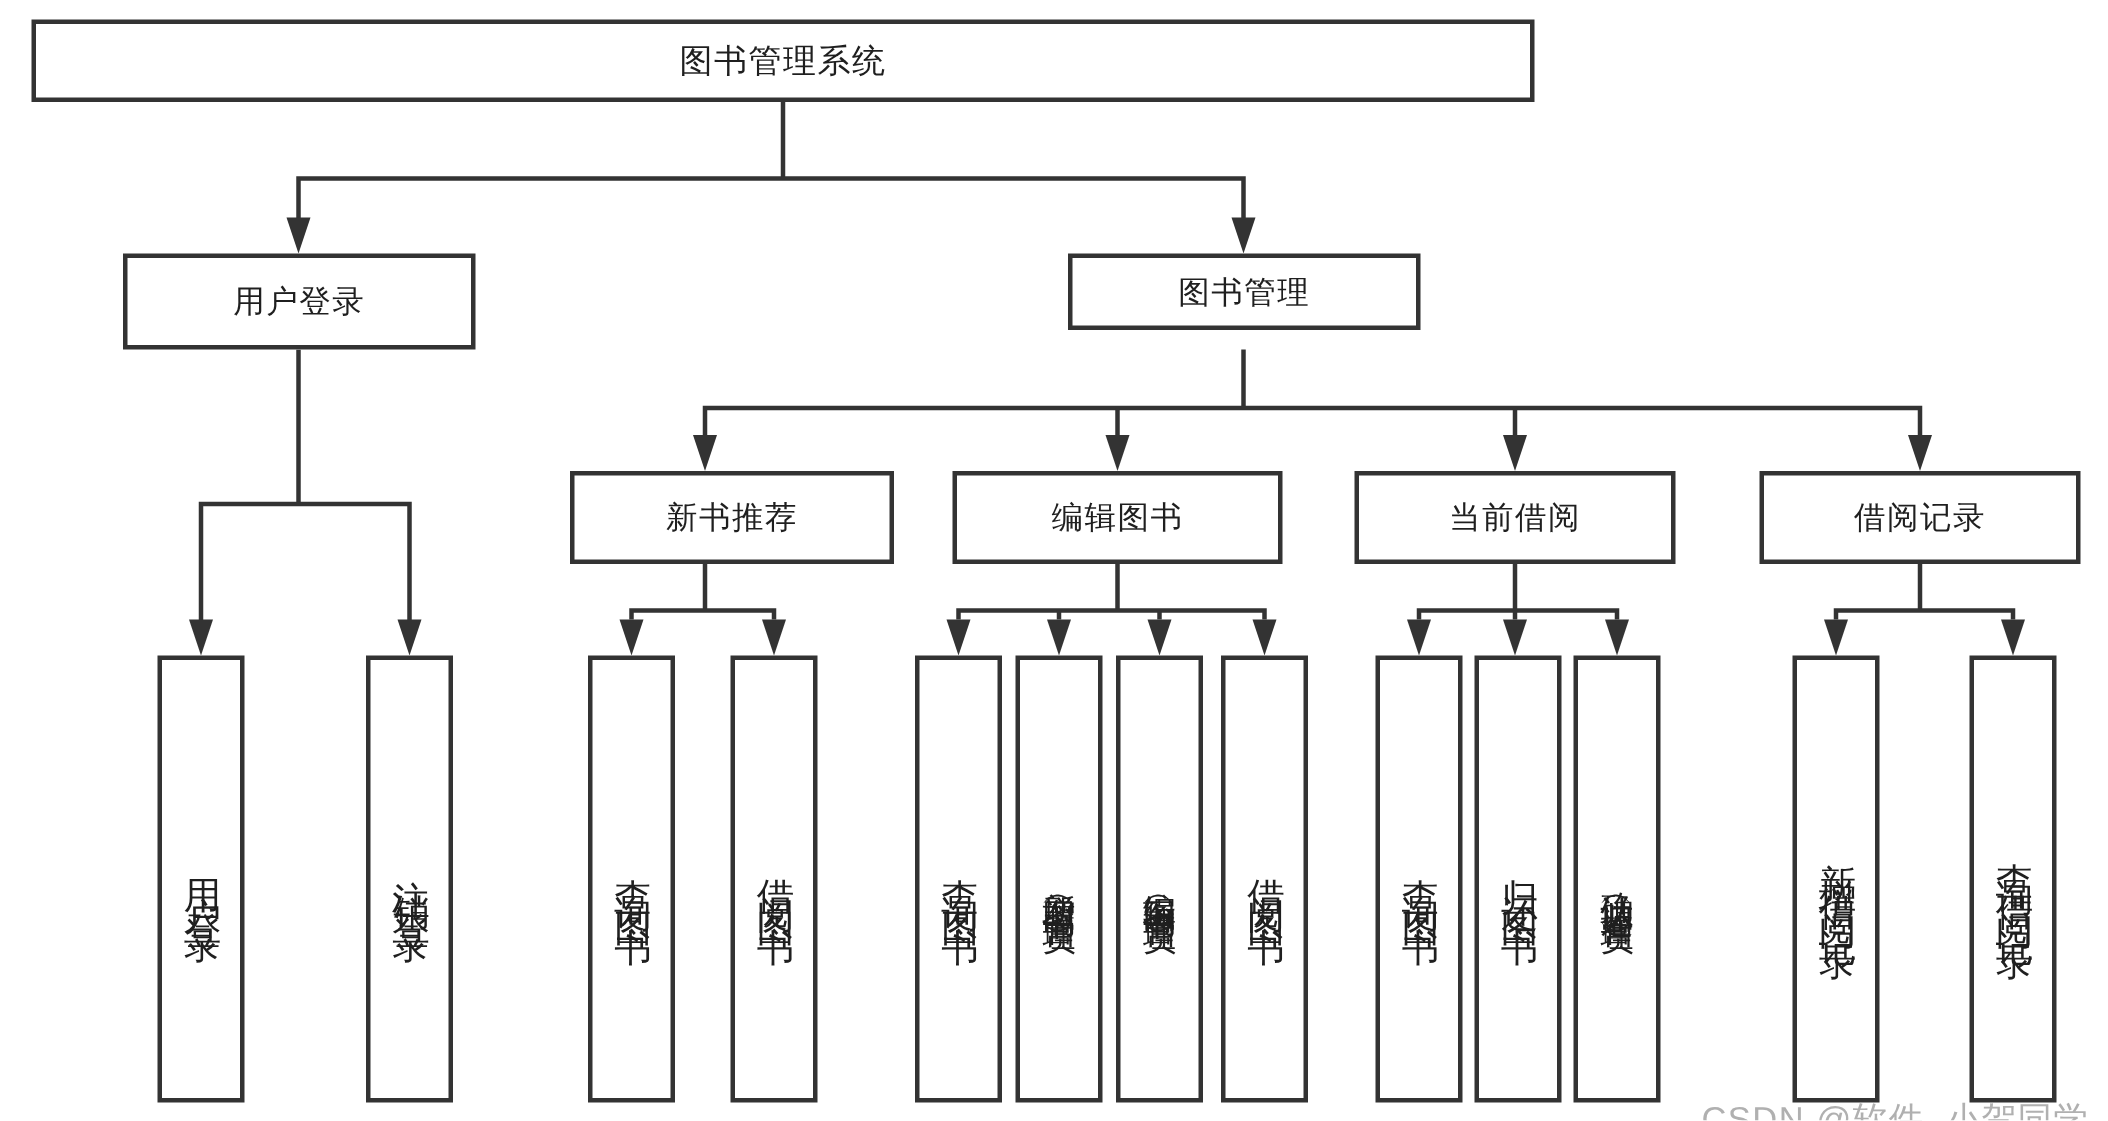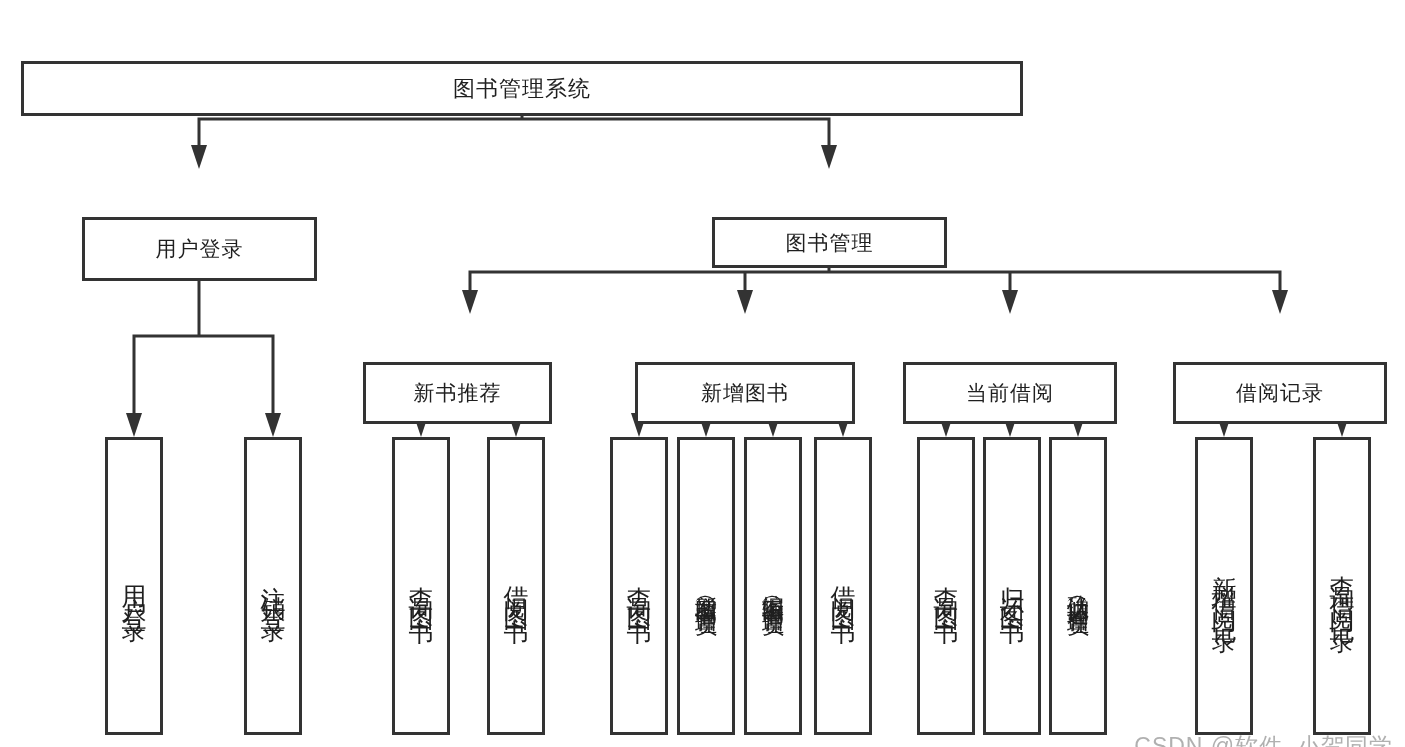--- a/index.html
+++ b/index.html
@@ -20,26 +20,26 @@
     position: absolute;
     box-sizing: border-box;
     border: 3px solid #333333;
     background: #ffffff;
     color: #1f1f1f;
     display: flex;
     align-items: center;
     justify-content: center;
     text-align: center;
   }
-  .hnode { font-size: 21px; letter-spacing: 1px; margin-top: 48px; }
+  .hnode { font-size: 21px; letter-spacing: 1px; }
   .root  { left: 21px;  top: 13px;  width: 1002px; height: 55px; font-size: 22px; }
   .l2a   { left: 82px;  top: 169px; width: 235px;  height: 64px; }
   .l2b   { left: 712px; top: 169px; width: 235px;  height: 51px; }
   .l3    { top: 314px; height: 62px; }
-  .l3a   { left: 363px;  width: 189px; }
+  .l3a   { left: 380px;  width: 216px; }
   .l3b   { left: 635px;  width: 220px; }
   .l3c   { left: 903px;  width: 214px; }
   .l3d   { left: 1173px; width: 214px; }
   .leaf {
     top: 437px;
     height: 298px;
     width: 58px;
     writing-mode: vertical-rl;
     text-orientation: mixed;
     font-size: 25px;
@@ -130,21 +130,21 @@
       <path d="M1334 413 L1350 413 L1342 437 Z"></path>
     </g>
   </svg>
 
   <div class="node hnode root">图书管理系统</div>
 
   <div class="node hnode l2a">用户登录</div>
   <div class="node hnode l2b">图书管理</div>
 
   <div class="node hnode l3 l3a">新书推荐</div>
-  <div class="node hnode l3 l3b">新增图书</div>
+  <div class="node hnode l3 l3b">编辑图书</div>
   <div class="node hnode l3 l3d">借阅记录</div>
   <div class="node hnode l3 l3c">当前借阅</div>
 
   <div class="node leaf g1x1">用户登录</div>
   <div class="node leaf g1x2">注销登录</div>
 
   <div class="node leaf g2x1">查询图书</div>
   <div class="node leaf g2x2">借阅图书</div>
 
   <div class="node leaf g3x1">查询图书</div>

